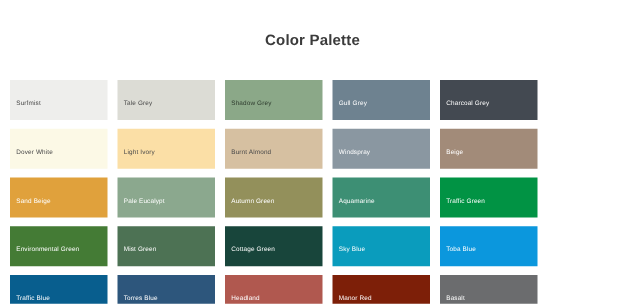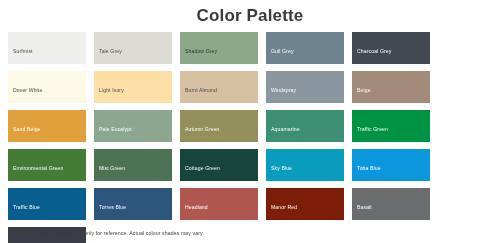--- a/index.html
+++ b/index.html
@@ -16,26 +16,26 @@
     overflow: hidden;
   }
   .page {
     position: relative;
     width: 500px;
     height: 243px;
     background: #ffffff;
   }
   .page-title {
     text-align: center;
-    font-size: 17px;
+    font-size: 12px;
     font-weight: bold;
     color: #3b3b3b;
     letter-spacing: 0.15px;
     padding-top: 8px;
-    margin: 0;
+    margin: 16px;
     line-height: 16px;
   }
   .palette-grid {
     padding: 8px 8px 0 8px;
     display: flex;
     flex-wrap: wrap;
     gap: 7px 8px;
     align-content: flex-start;
   }
   .swatch {

